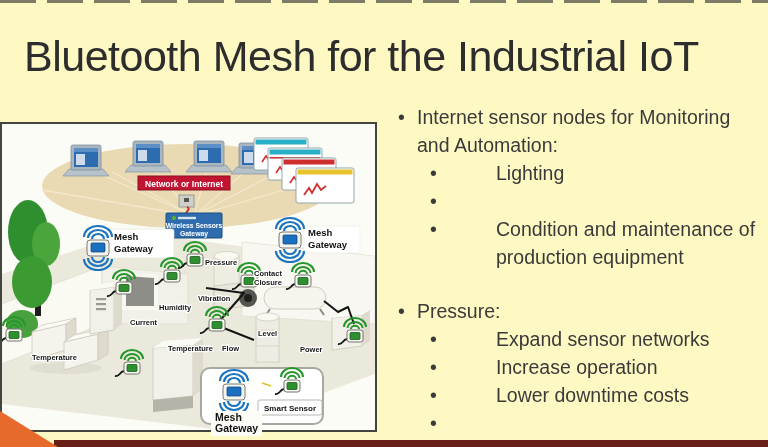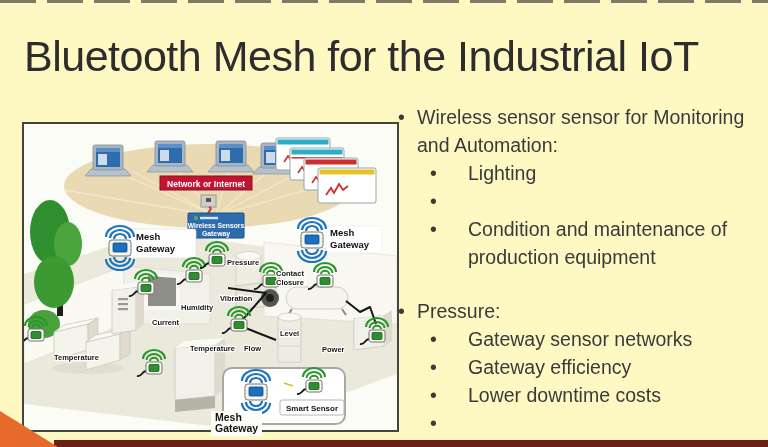--- a/index.html
+++ b/index.html
@@ -11,21 +11,21 @@
   .top-strip {
     position:absolute; top:0; left:0; right:0; height:3px;
     background:repeating-linear-gradient(90deg,#45453f 0 36px, rgba(69,69,63,0) 36px 47px);
     opacity:.7;
   }
   .title {
     position:absolute; left:24px; top:32px;
     font-size:43px; letter-spacing:-0.5px; color:#2d2d2d; white-space:nowrap;
   }
   .diagram-frame {
-    position:absolute; left:22px; top:122px; width:373px; height:306px;
+    position:absolute; left:0; top:122px; width:373px; height:306px;
     border:2px solid #45453f; background:#fcfcf7;
   }
   .diagram-frame svg { display:block; }
   svg text { font-family:"Liberation Sans", sans-serif; }
   .lbl { font-size:7.5px; font-weight:bold; fill:#151515;
          stroke:#ffffff; stroke-width:2.4px; paint-order:stroke; stroke-linejoin:round; }
   .lbl-big { font-size:9.5px; font-weight:bold; fill:#111;
          stroke:#ffffff; stroke-width:2.6px; paint-order:stroke; stroke-linejoin:round; }
   .legend-mesh-label {
     position:absolute; left:211px; top:411px; z-index:3;
@@ -33,21 +33,21 @@
     background:#fdfdf8; padding:1px 4px 2px;
   }
   .bullets {
     position:absolute; left:398px; top:103px; width:370px;
     color:#3a3a3a; font-size:19.5px; line-height:28px;
   }
   .b-row { display:flex; }
   .b-dot { width:19px; flex:none; }
   .b-text { width:330px; }
   .sub .b-dot { margin-left:32px; width:38px; }
-  .sub .b-text { width:280px; }
+  .sub .b-text { width:280px;margin-left:28px; }
   .b-group2 { margin-top:26px; }
   .corner-triangle {
     position:absolute; left:0; bottom:0; width:0; height:0; z-index:2;
     border-bottom:36px solid #e8692c; border-right:58px solid transparent;
   }
   .bottom-bar {
     position:absolute; left:54px; right:0; bottom:0; height:7px;
     background:#682017; z-index:1;
   }
 </style>
@@ -242,45 +242,45 @@
   </div>
 
   <div class="legend-mesh-label">
     <div>Mesh</div>
     <div>Gateway</div>
   </div>
 
   <div class="bullets">
     <div class="b-row">
       <span class="b-dot">•</span>
-      <span class="b-text">Wireless sensor sensor for Monitoring and Automation:</span>
+      <span class="b-text">Internet sensor nodes for Monitoring and Automation:</span>
     </div>
     <div class="b-row sub">
       <span class="b-dot">•</span>
       <span class="b-text">Lighting</span>
     </div>
     <div class="b-row sub">
       <span class="b-dot">•</span>
     </div>
     <div class="b-row sub">
       <span class="b-dot">•</span>
       <span class="b-text">Condition and maintenance of production equipment</span>
     </div>
 
     <div class="b-row b-group2">
       <span class="b-dot">•</span>
       <span class="b-text">Pressure:</span>
     </div>
     <div class="b-row sub">
       <span class="b-dot">•</span>
-      <span class="b-text">Gateway sensor networks</span>
-    </div>
-    <div class="b-row sub">
-      <span class="b-dot">•</span>
-      <span class="b-text">Gateway efficiency</span>
+      <span class="b-text">Expand sensor networks</span>
+    </div>
+    <div class="b-row sub">
+      <span class="b-dot">•</span>
+      <span class="b-text">Increase operation</span>
     </div>
     <div class="b-row sub">
       <span class="b-dot">•</span>
       <span class="b-text">Lower downtime costs</span>
     </div>
     <div class="b-row sub">
       <span class="b-dot">•</span>
     </div>
   </div>
 

